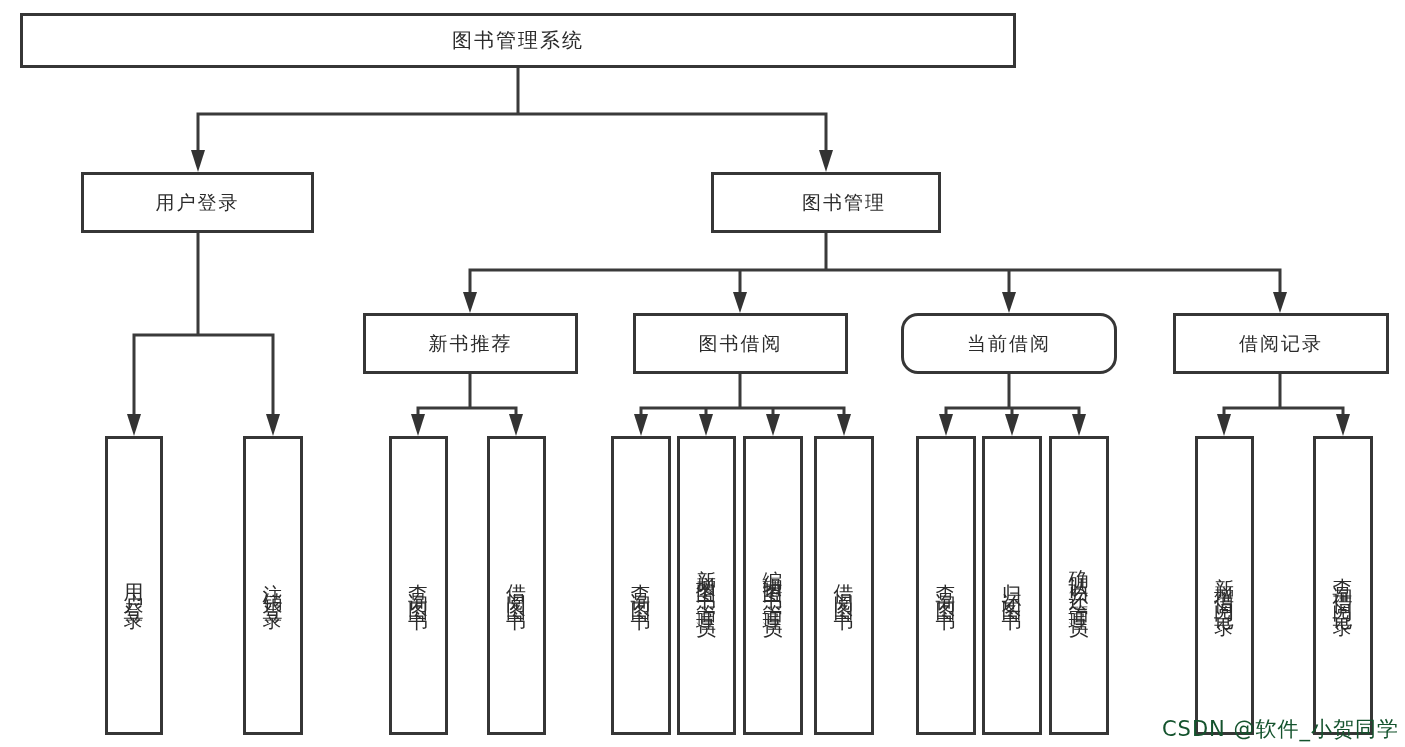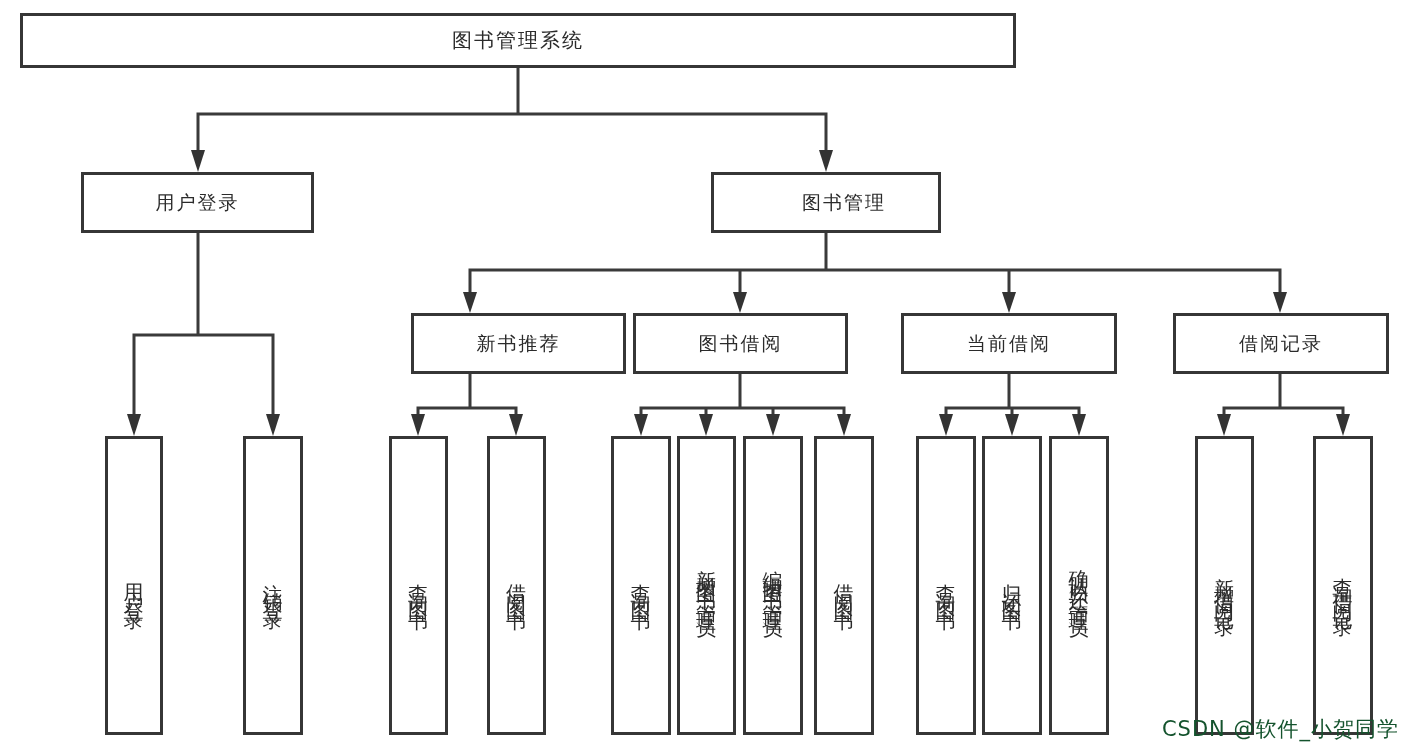--- a/index.html
+++ b/index.html
@@ -109,27 +109,27 @@
     <span class="root-label">图书管理系统</span>
   </div>
 
   <div class="node" style="left:81px; top:172px; width:233px; height:61px;">
     <span class="h-label">用户登录</span>
   </div>
   <div class="node" style="left:711px; top:172px; width:230px; height:61px;padding-left:36px;">
     <span class="h-label">图书管理</span>
   </div>
 
-  <div class="node" style="left:363px; top:313px; width:215px; height:61px;margin-left:48px;">
+  <div class="node" style="left:363px; top:313px; width:215px; height:61px;">
     <span class="h-label">新书推荐</span>
   </div>
   <div class="node" style="left:633px; top:313px; width:215px; height:61px;text-align:center;">
     <span class="h-label">图书借阅</span>
   </div>
-  <div class="node" style="left:901px; top:313px; width:216px; height:61px;">
+  <div class="node" style="left:901px; top:313px; width:216px; height:61px;border-radius:17px;">
     <span class="h-label">当前借阅</span>
   </div>
   <div class="node" style="left:1173px; top:313px; width:216px; height:61px;">
     <span class="h-label">借阅记录</span>
   </div>
 
   <div class="node leaf" style="left:105px; top:436px; width:58px; height:299px;">用户登录</div>
   <div class="node leaf" style="left:243px; top:436px; width:60px; height:299px;">注销登录</div>
 
   <div class="node leaf" style="left:389px; top:436px; width:59px; height:299px;">查询图书</div>

